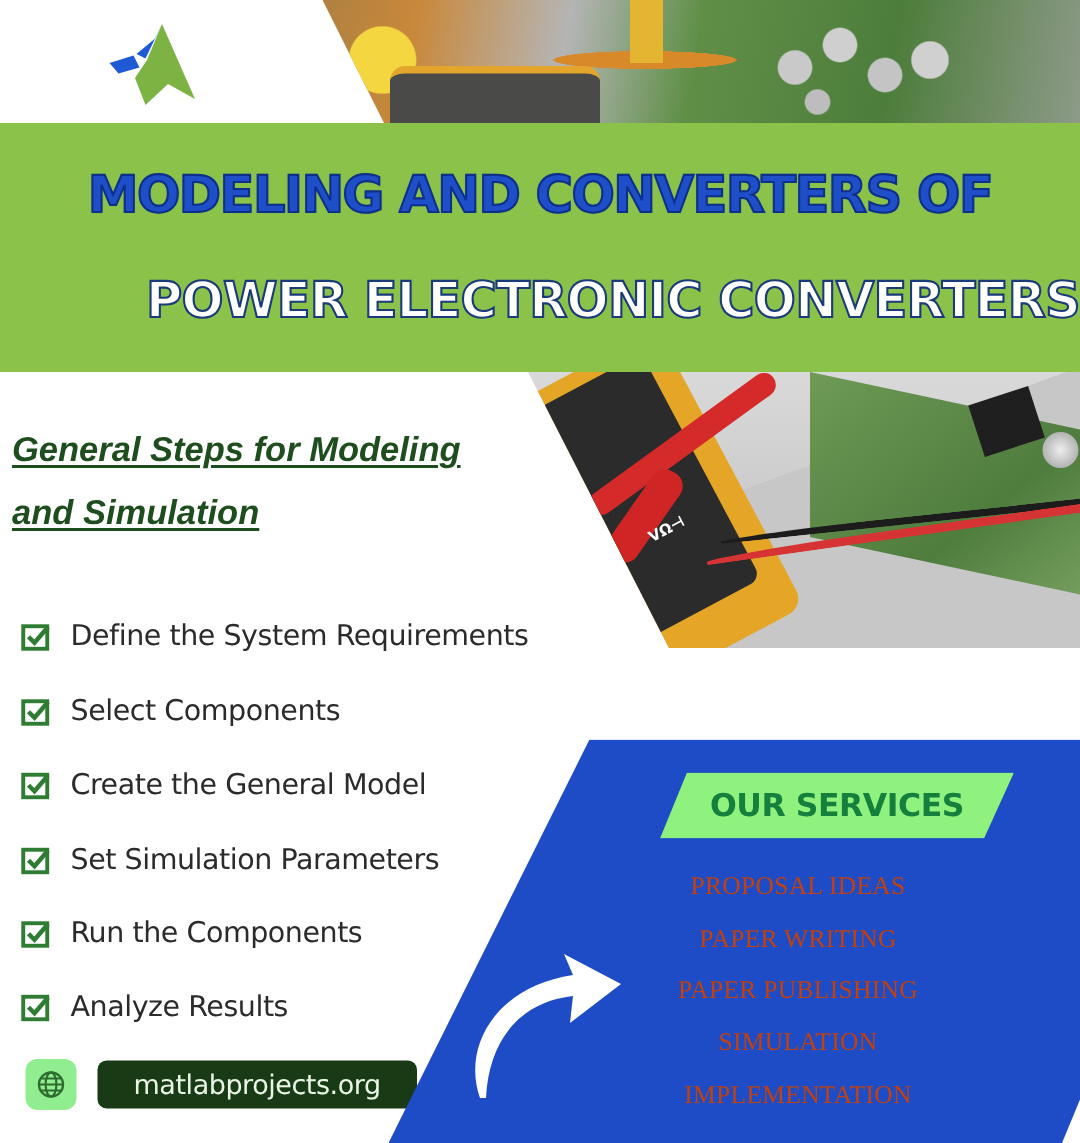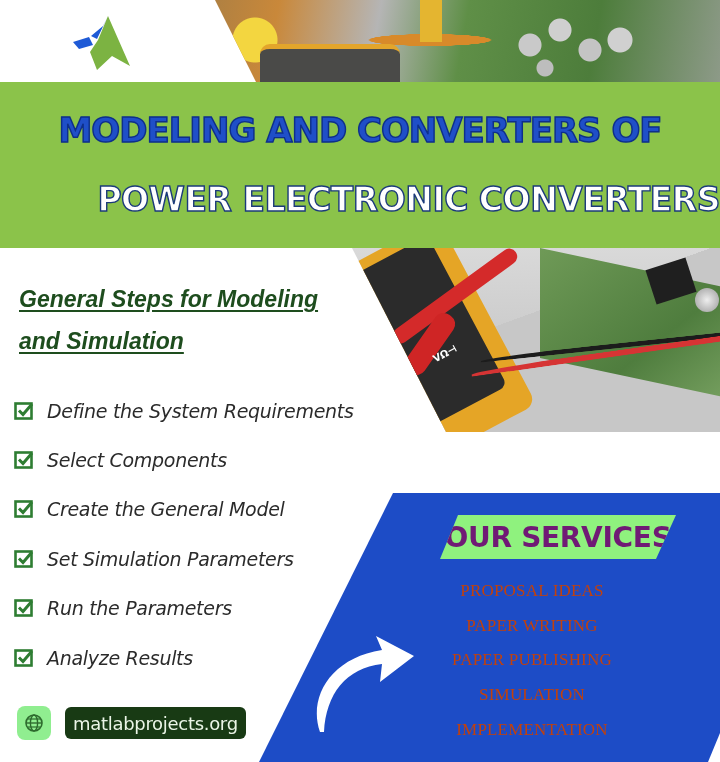--- a/index.html
+++ b/index.html
@@ -97,60 +97,60 @@
     position: absolute; left: 480px; top: 96px; width: 260px; height: 8px; border-top: 5px solid #1c1c1c;
     border-radius: 50% 0 0 0; transform: rotate(-6deg);
   }
   .photo-mid .meter-label {
     position: absolute; left: 432px; top: 100px; color: #ffffff; font-size: 10px; font-weight: bold;
     transform: rotate(-28deg);
   }
 
   
   .steps-heading {
-    position: absolute; left: 19px; top: 278px; width: 340px;
+    position: absolute; left: 8px; top: 278px; width: 340px;
     font-family: "Liberation Sans", sans-serif; font-style: italic; font-weight: bold;
     font-size: 23px; line-height: 42px; color: #1e4d1e; text-decoration: underline;
     text-decoration-thickness: 2px; text-underline-offset: 3px;
   }
   .steps-list { position: absolute; left: 14px; top: 386px; list-style: none; }
   .step {
-    display: flex; align-items: center; height: 49.4px; font-style: italic;
+    display: flex; align-items: flex-end; height: 49.4px;
   }
   .check {
     width: 20px; height: 20px; margin-right: 13px; flex: none;
   }
   .step-label {
     font-family: "DejaVu Sans", sans-serif; font-size: 19px; color: #2b2b2b; letter-spacing: -0.3px;
   }
 
   
   .web-icon {
     position: absolute; left: 17px; top: 706px; width: 34px; height: 34px; border-radius: 8px;
     background: #90ee90; display: flex; align-items: center; justify-content: center;
   }
   .web-pill {
-    position: absolute; left: 65px; top: 707px; height: 32px; padding: 0 8px;
+    position: absolute; left: 65px; top: 707px; height: 32px; padding: 0 24px;
     background: #183a14; border-radius: 6px; display: flex; align-items: center;
     color: #eaf5e6; font-family: "DejaVu Sans", sans-serif; font-size: 18px; letter-spacing: -0.3px;
   }
 
   
   .services-panel {
     position: absolute; left: 0; top: 493px; width: 720px; height: 269px;
     background: #1d4cc6;
     clip-path: polygon(393px 0, 720px 0, 720px 240px, 708px 269px, 259px 269px);
   }
   .services-badge {
     position: absolute; left: 440px; top: 515px; width: 236px; height: 44px;
     background: #8ff27e; clip-path: polygon(18px 0, 236px 0, 216px 44px, 0 44px);
     display: flex; align-items: center; justify-content: center;
   }
   .services-badge span {
-    font-family: "DejaVu Sans", sans-serif; font-weight: bold; font-size: 28px; color: #701a75;
+    font-family: "DejaVu Sans", sans-serif; font-weight: bold; font-size: 21px; color: #15803d;
     letter-spacing: -0.3px;
   }
   .services-list {
     position: absolute; left: 432px; top: 574px; width: 200px; list-style: none; text-align: center;
   }
   .service-item {
     height: 34.7px; line-height: 34.7px;
     font-family: "Liberation Serif", serif; font-size: 17px; color: #c2410c; letter-spacing: 0.2px;
   }
   .arrow { position: absolute; left: 310px; top: 628px; width: 110px; height: 108px; }
@@ -220,21 +220,21 @@
           <rect x="1.5" y="2.5" width="16" height="15" fill="none" stroke="#2e7d32" stroke-width="2.6"></rect>
           <polyline points="5,9.5 9,13.5 18,3" fill="none" stroke="#2e7d32" stroke-width="3"></polyline>
         </svg>
       <span class="step-label">Set Simulation Parameters</span>
     </li>
     <li class="step">
       <svg class="check" viewBox="0 0 20 20">
           <rect x="1.5" y="2.5" width="16" height="15" fill="none" stroke="#2e7d32" stroke-width="2.6"></rect>
           <polyline points="5,9.5 9,13.5 18,3" fill="none" stroke="#2e7d32" stroke-width="3"></polyline>
         </svg>
-      <span class="step-label">Run the Parameters</span>
+      <span class="step-label">Run the Components</span>
     </li>
     <li class="step">
       <svg class="check" viewBox="0 0 20 20">
           <rect x="1.5" y="2.5" width="16" height="15" fill="none" stroke="#2e7d32" stroke-width="2.6"></rect>
           <polyline points="5,9.5 9,13.5 18,3" fill="none" stroke="#2e7d32" stroke-width="3"></polyline>
         </svg>
       <span class="step-label">Analyze Results</span>
     </li>
   </ul>
 

